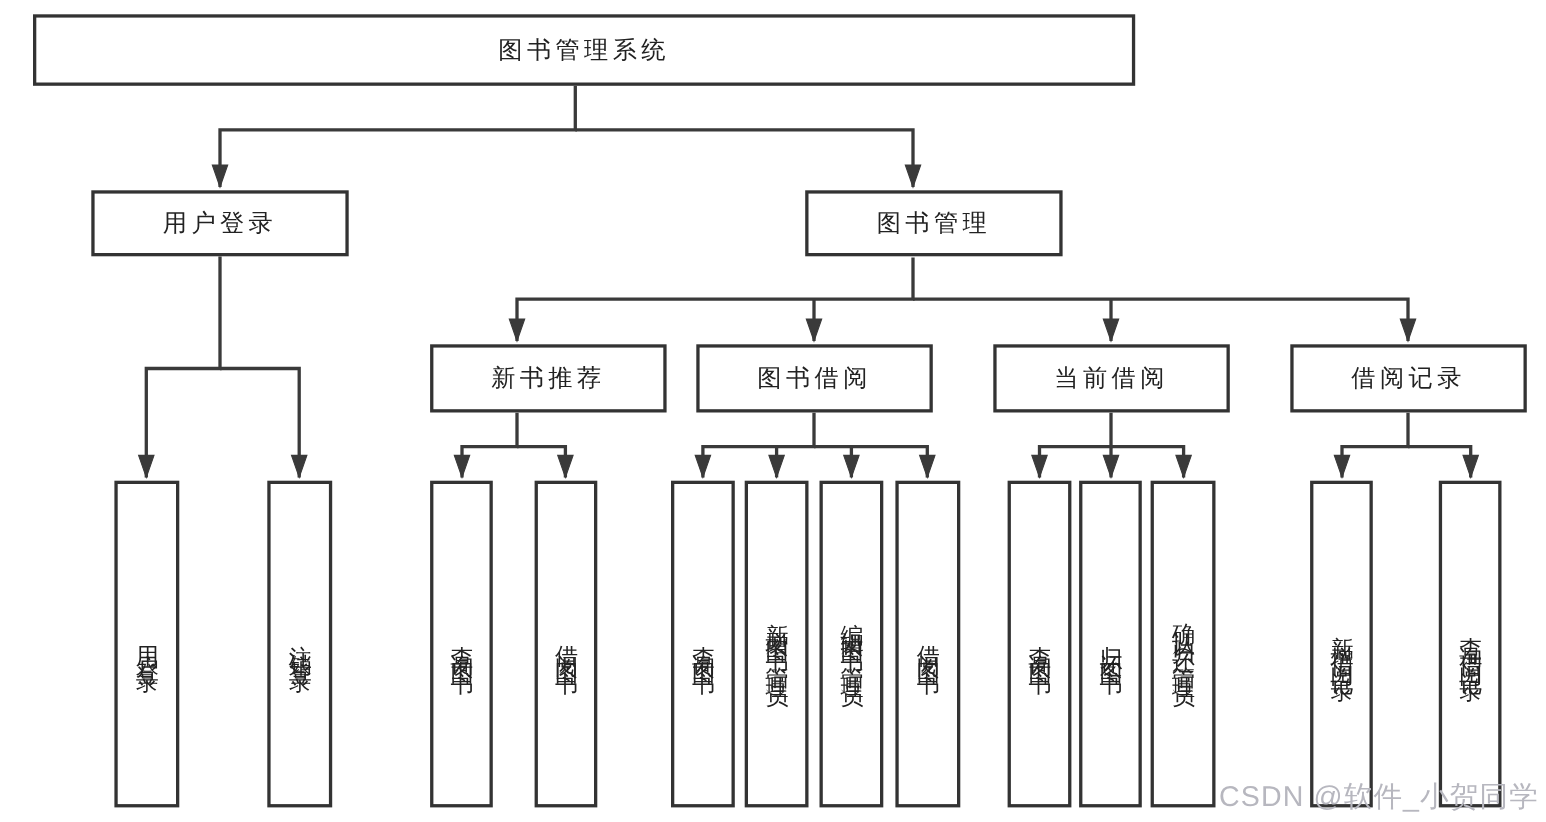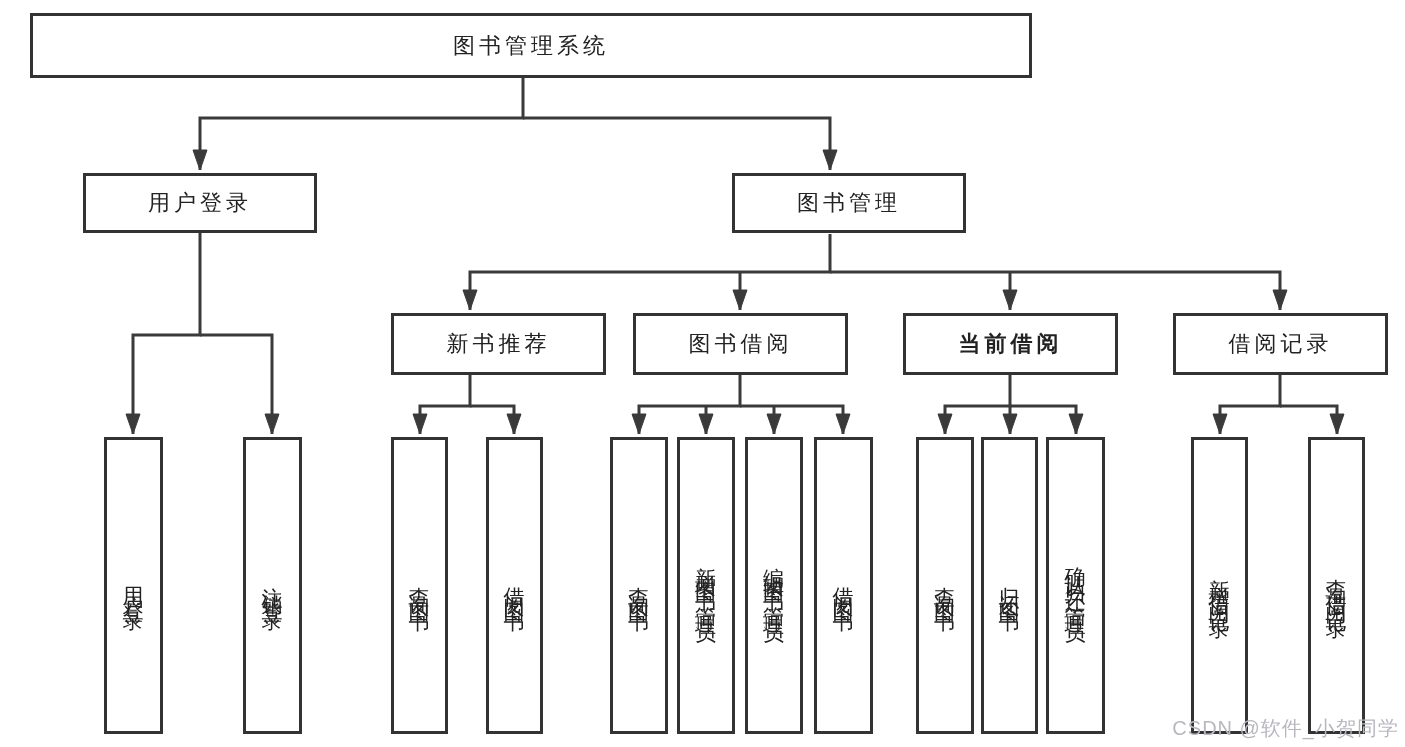--- a/index.html
+++ b/index.html
@@ -42,21 +42,21 @@
   .node.vnode {
     writing-mode: vertical-rl;
     letter-spacing: 8px;
     font-size: 21px;
   }
   .watermark {
     position: absolute;
     right: 6px;
     bottom: 5px;
     color: #b7b7bf;
-    font-size: 20px;
+    font-size: 26px;
     letter-spacing: 1px;
     white-space: nowrap;
     pointer-events: none;
   }
 </style>
 </head>
 <body>
 
 <div class="canvas">
 
@@ -96,21 +96,21 @@
     </g>
   </svg>
 
   <div class="node hnode" style="left:30px; top:13px; width:1002px; height:65px;">图书管理系统</div>
 
   <div class="node hnode" style="left:83px; top:173px; width:234px; height:60px;">用户登录</div>
   <div class="node hnode" style="left:712px; top:173px; width:234px; height:60px;margin-left:20px;">图书管理</div>
 
   <div class="node hnode" style="left:363px; top:313px; width:215px; height:62px;margin-left:28px;">新书推荐</div>
   <div class="node hnode" style="left:633px; top:313px; width:215px; height:62px;text-align:right;">图书借阅</div>
-  <div class="node hnode" style="left:903px; top:313px; width:215px; height:62px;font-weight:bold;">当前借阅</div>
+  <div class="node hnode" style="left:903px; top:313px; width:215px; height:62px;">当前借阅</div>
   <div class="node hnode" style="left:1173px; top:313px; width:215px; height:62px;">借阅记录</div>
 
   <div class="node vnode" style="left:104px; top:437px; width:59px; height:297px;">用户登录</div>
   <div class="node vnode" style="left:243px; top:437px; width:59px; height:297px;">注销登录</div>
 
   <div class="node vnode" style="left:391px; top:437px; width:57px; height:297px;">查询图书</div>
   <div class="node vnode" style="left:486px; top:437px; width:57px; height:297px;">借阅图书</div>
 
   <div class="node vnode" style="left:610px; top:437px; width:58px; height:297px;">查询图书</div>
   <div class="node vnode" style="left:677px; top:437px; width:58px; height:297px;">新增图书（管理员）</div>

